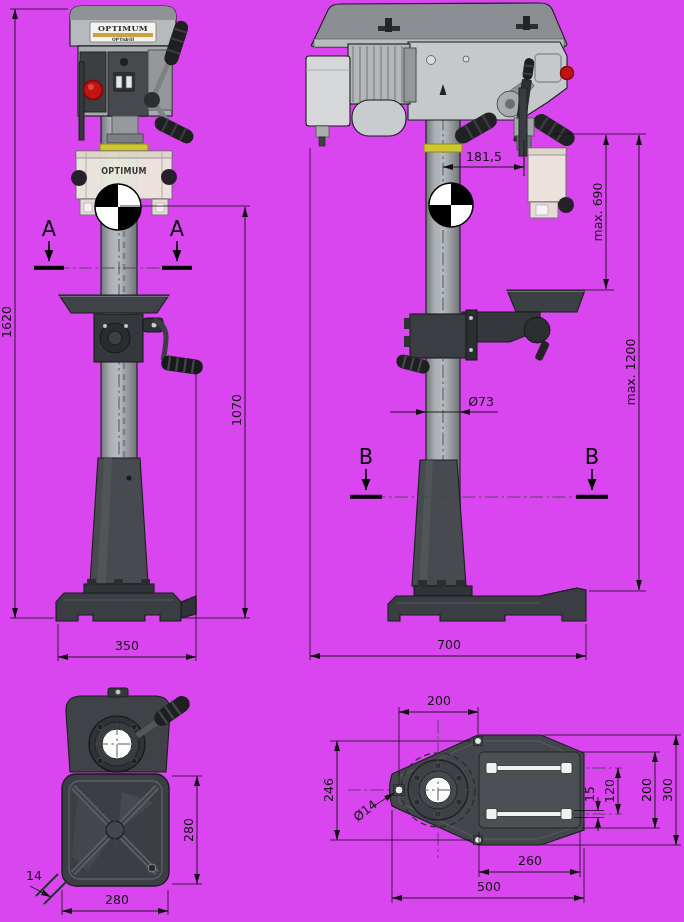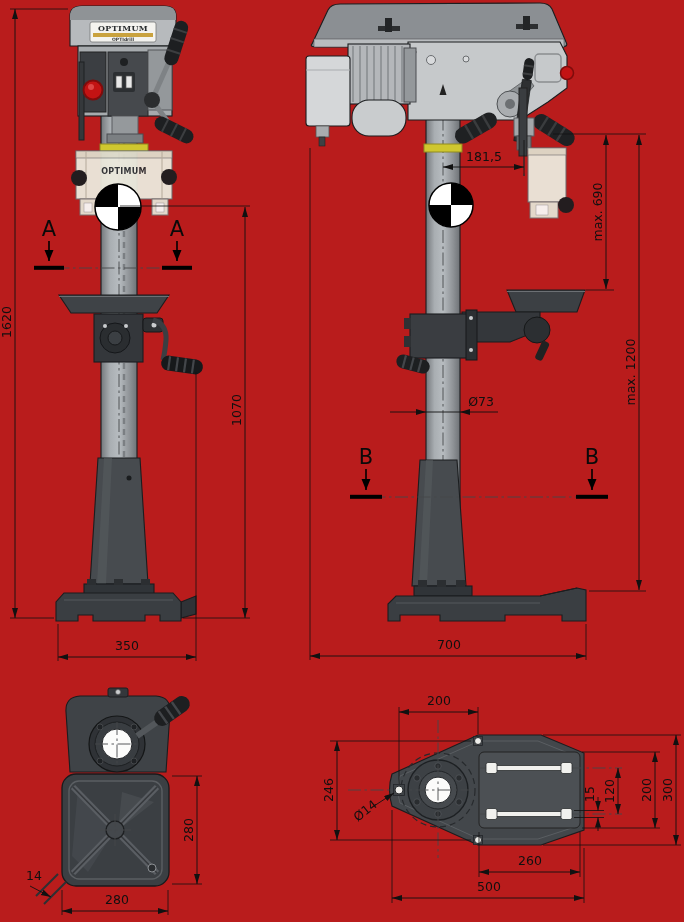--- a/index.html
+++ b/index.html
@@ -1,16 +1,16 @@
 <!DOCTYPE html>
 <html><head>
 <meta charset="utf-8">
 <style>
   html,body{margin:0;padding:0;background:#ffffff;}
-  .sheet{width:684px;height:922px;background:#b91c1c;position:relative;overflow:hidden;}
+  .sheet{width:684px;height:922px;background:#d946ef;position:relative;overflow:hidden;}
   svg{display:block;}
   .oln{stroke:#1b1d1f;stroke-width:1.1;}
   .dim{stroke:#111;stroke-width:0.9;fill:none;}
   .ext{stroke:#111;stroke-width:0.8;fill:none;}
   .cl{stroke:#45484b;stroke-width:0.9;stroke-dasharray:13 3.5 2.5 3.5;fill:none;}
   .dtx{font:12.5px "DejaVu Sans",sans-serif;fill:#101010;}
   .stx{font:21px "DejaVu Sans",sans-serif;fill:#0a0a0a;}
   .brandtx{font:bold 8px "DejaVu Serif",serif;fill:#2a2d2f;letter-spacing:.4px;}
   .subtx{font:bold 4.5px "DejaVu Sans",sans-serif;fill:#34373a;}
   .guardtx{font:bold 8px "DejaVu Sans",sans-serif;fill:#2f3134;letter-spacing:.3px;}

